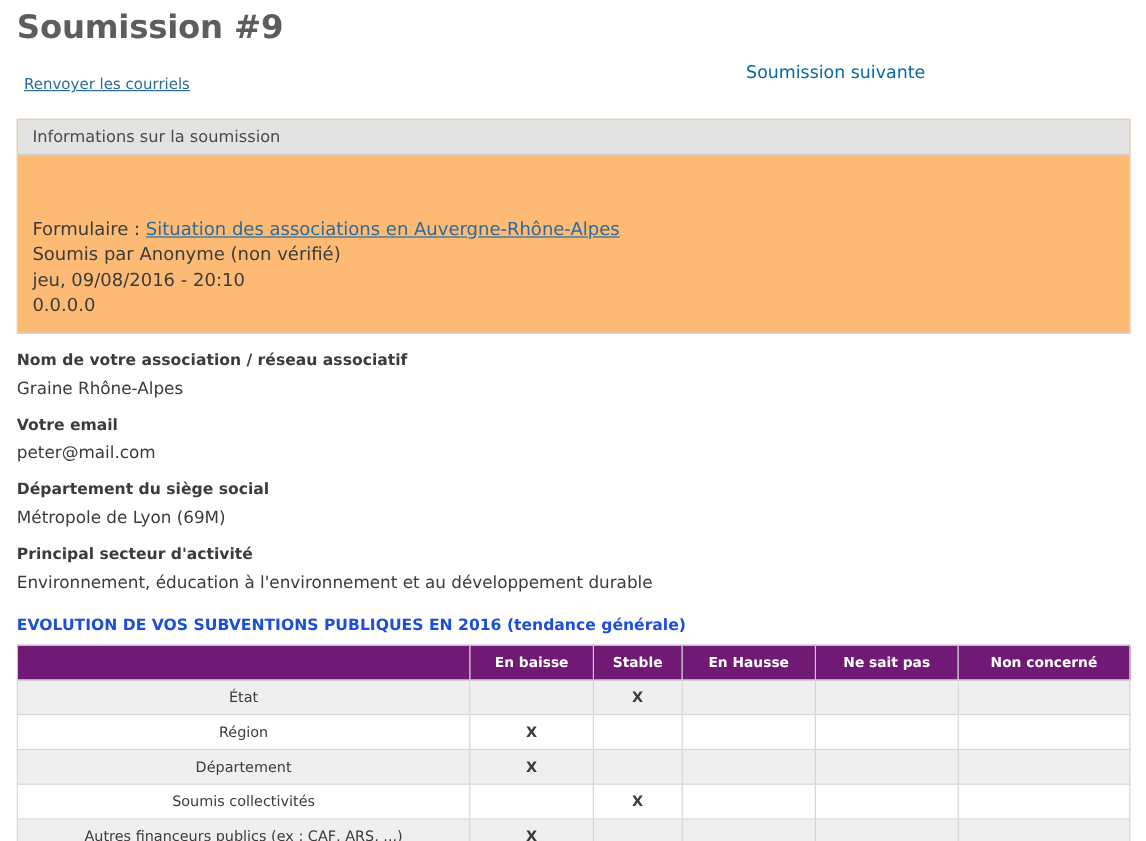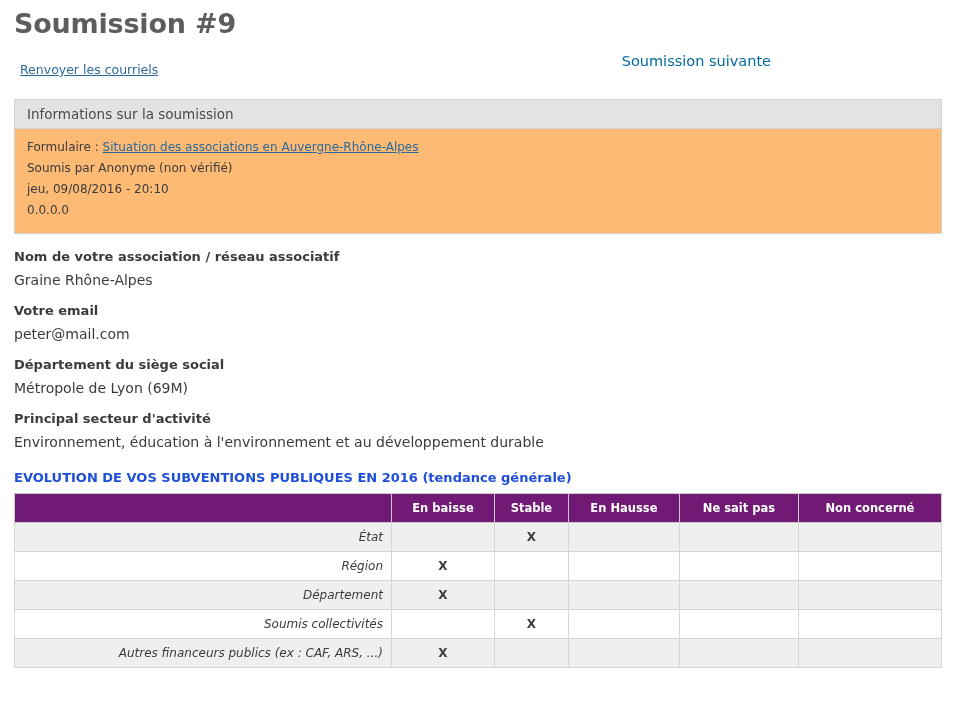--- a/index.html
+++ b/index.html
@@ -71,22 +71,23 @@
   .info-header {
     background: #e3e3e3;
     border-bottom: 1px solid #d2d2d2;
     padding: 6px 12px;
     font-size: 13.5px;
     color: #4a4a4a;
   }
   .info-body {
     padding: 8px 12px 12px 12px;
     line-height: 21px;
-    font-size: 12px;
-    color: #3b3b3b;
+    font-size: 15px;
+    color: #3b3b3b;
+    margin-top: 44px;
   }
   .info-body .row {
     white-space: nowrap;
   }
   .form-link {
     color: #2b6a9b;
     text-decoration: underline;
     cursor: pointer;
   }
   .field-block {
@@ -137,22 +138,21 @@
     font-weight: bold;
     color: #3b3b3b;
   }
   table.grid tbody tr:nth-child(odd) td {
     background: #efefef;
   }
   table.grid tbody tr:nth-child(even) td {
     background: #ffffff;
   }
   table.grid td.label {
-    text-align: right;
-    font-style: italic;
+    text-align: center;
   }
 </style>
 </head>
 <body>
 
 <div class="page">
 
   <h1 class="page-title">Soumission #9</h1>
 
   <div class="nav-row">

